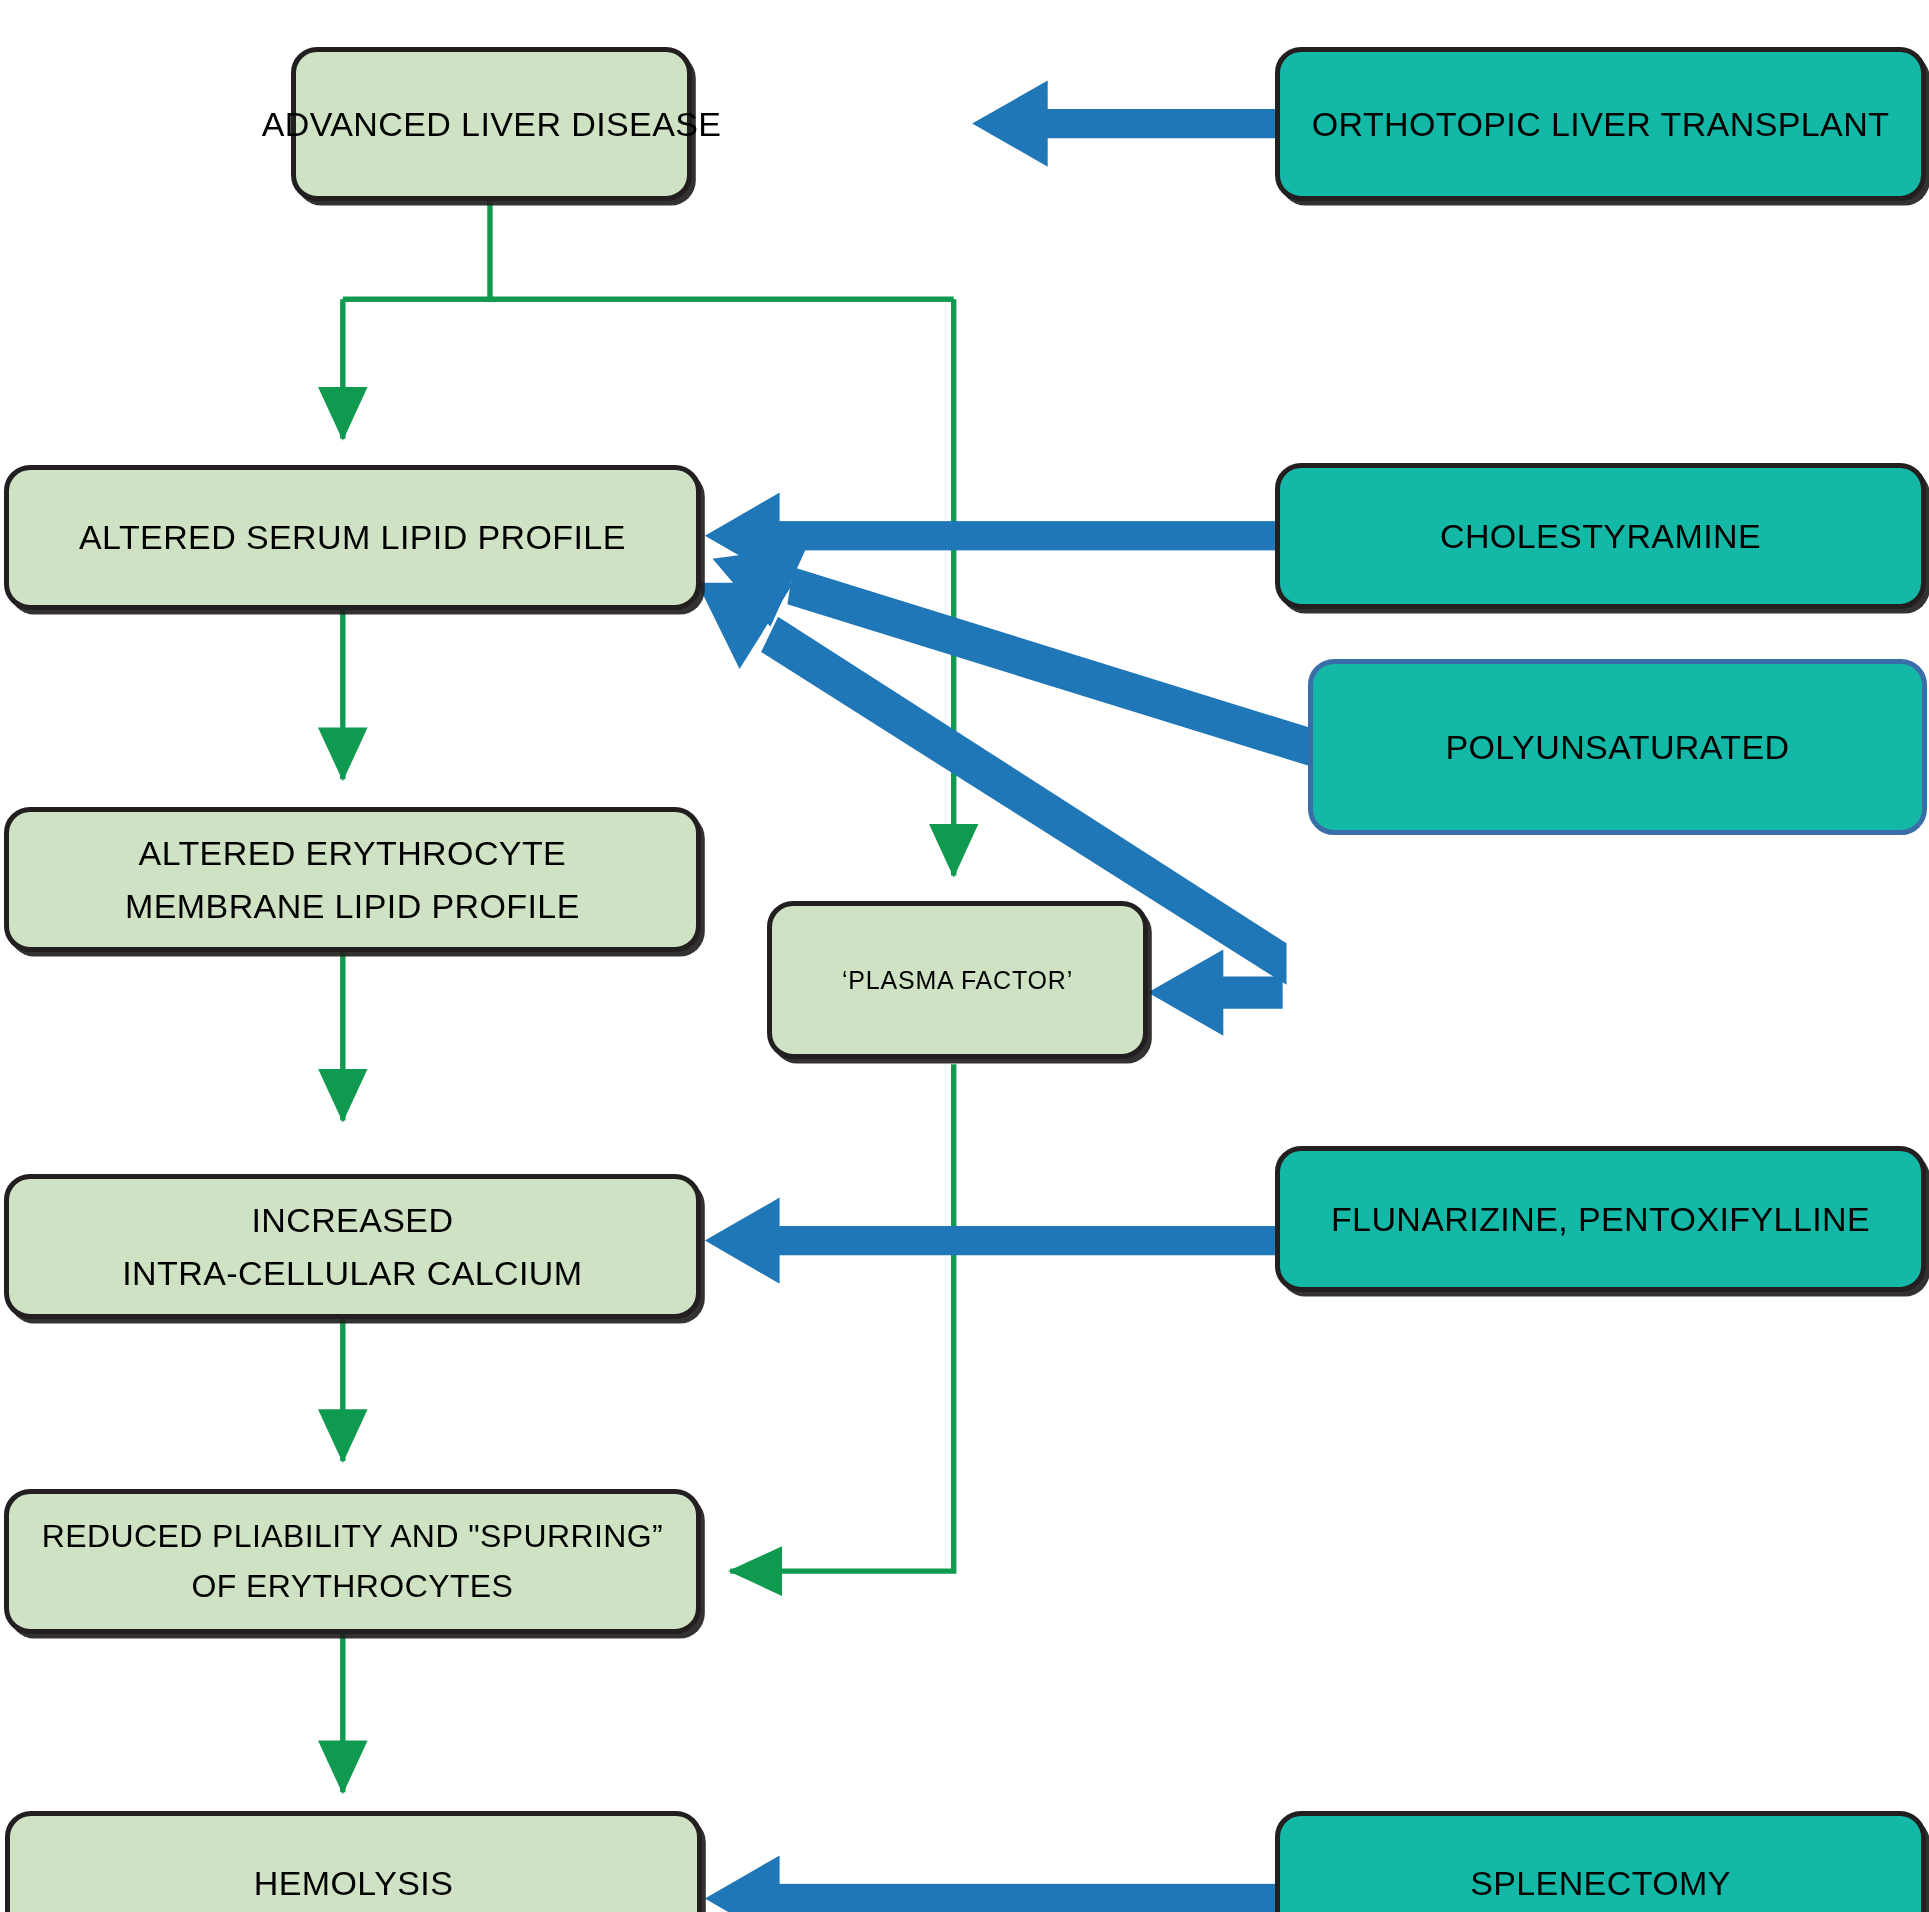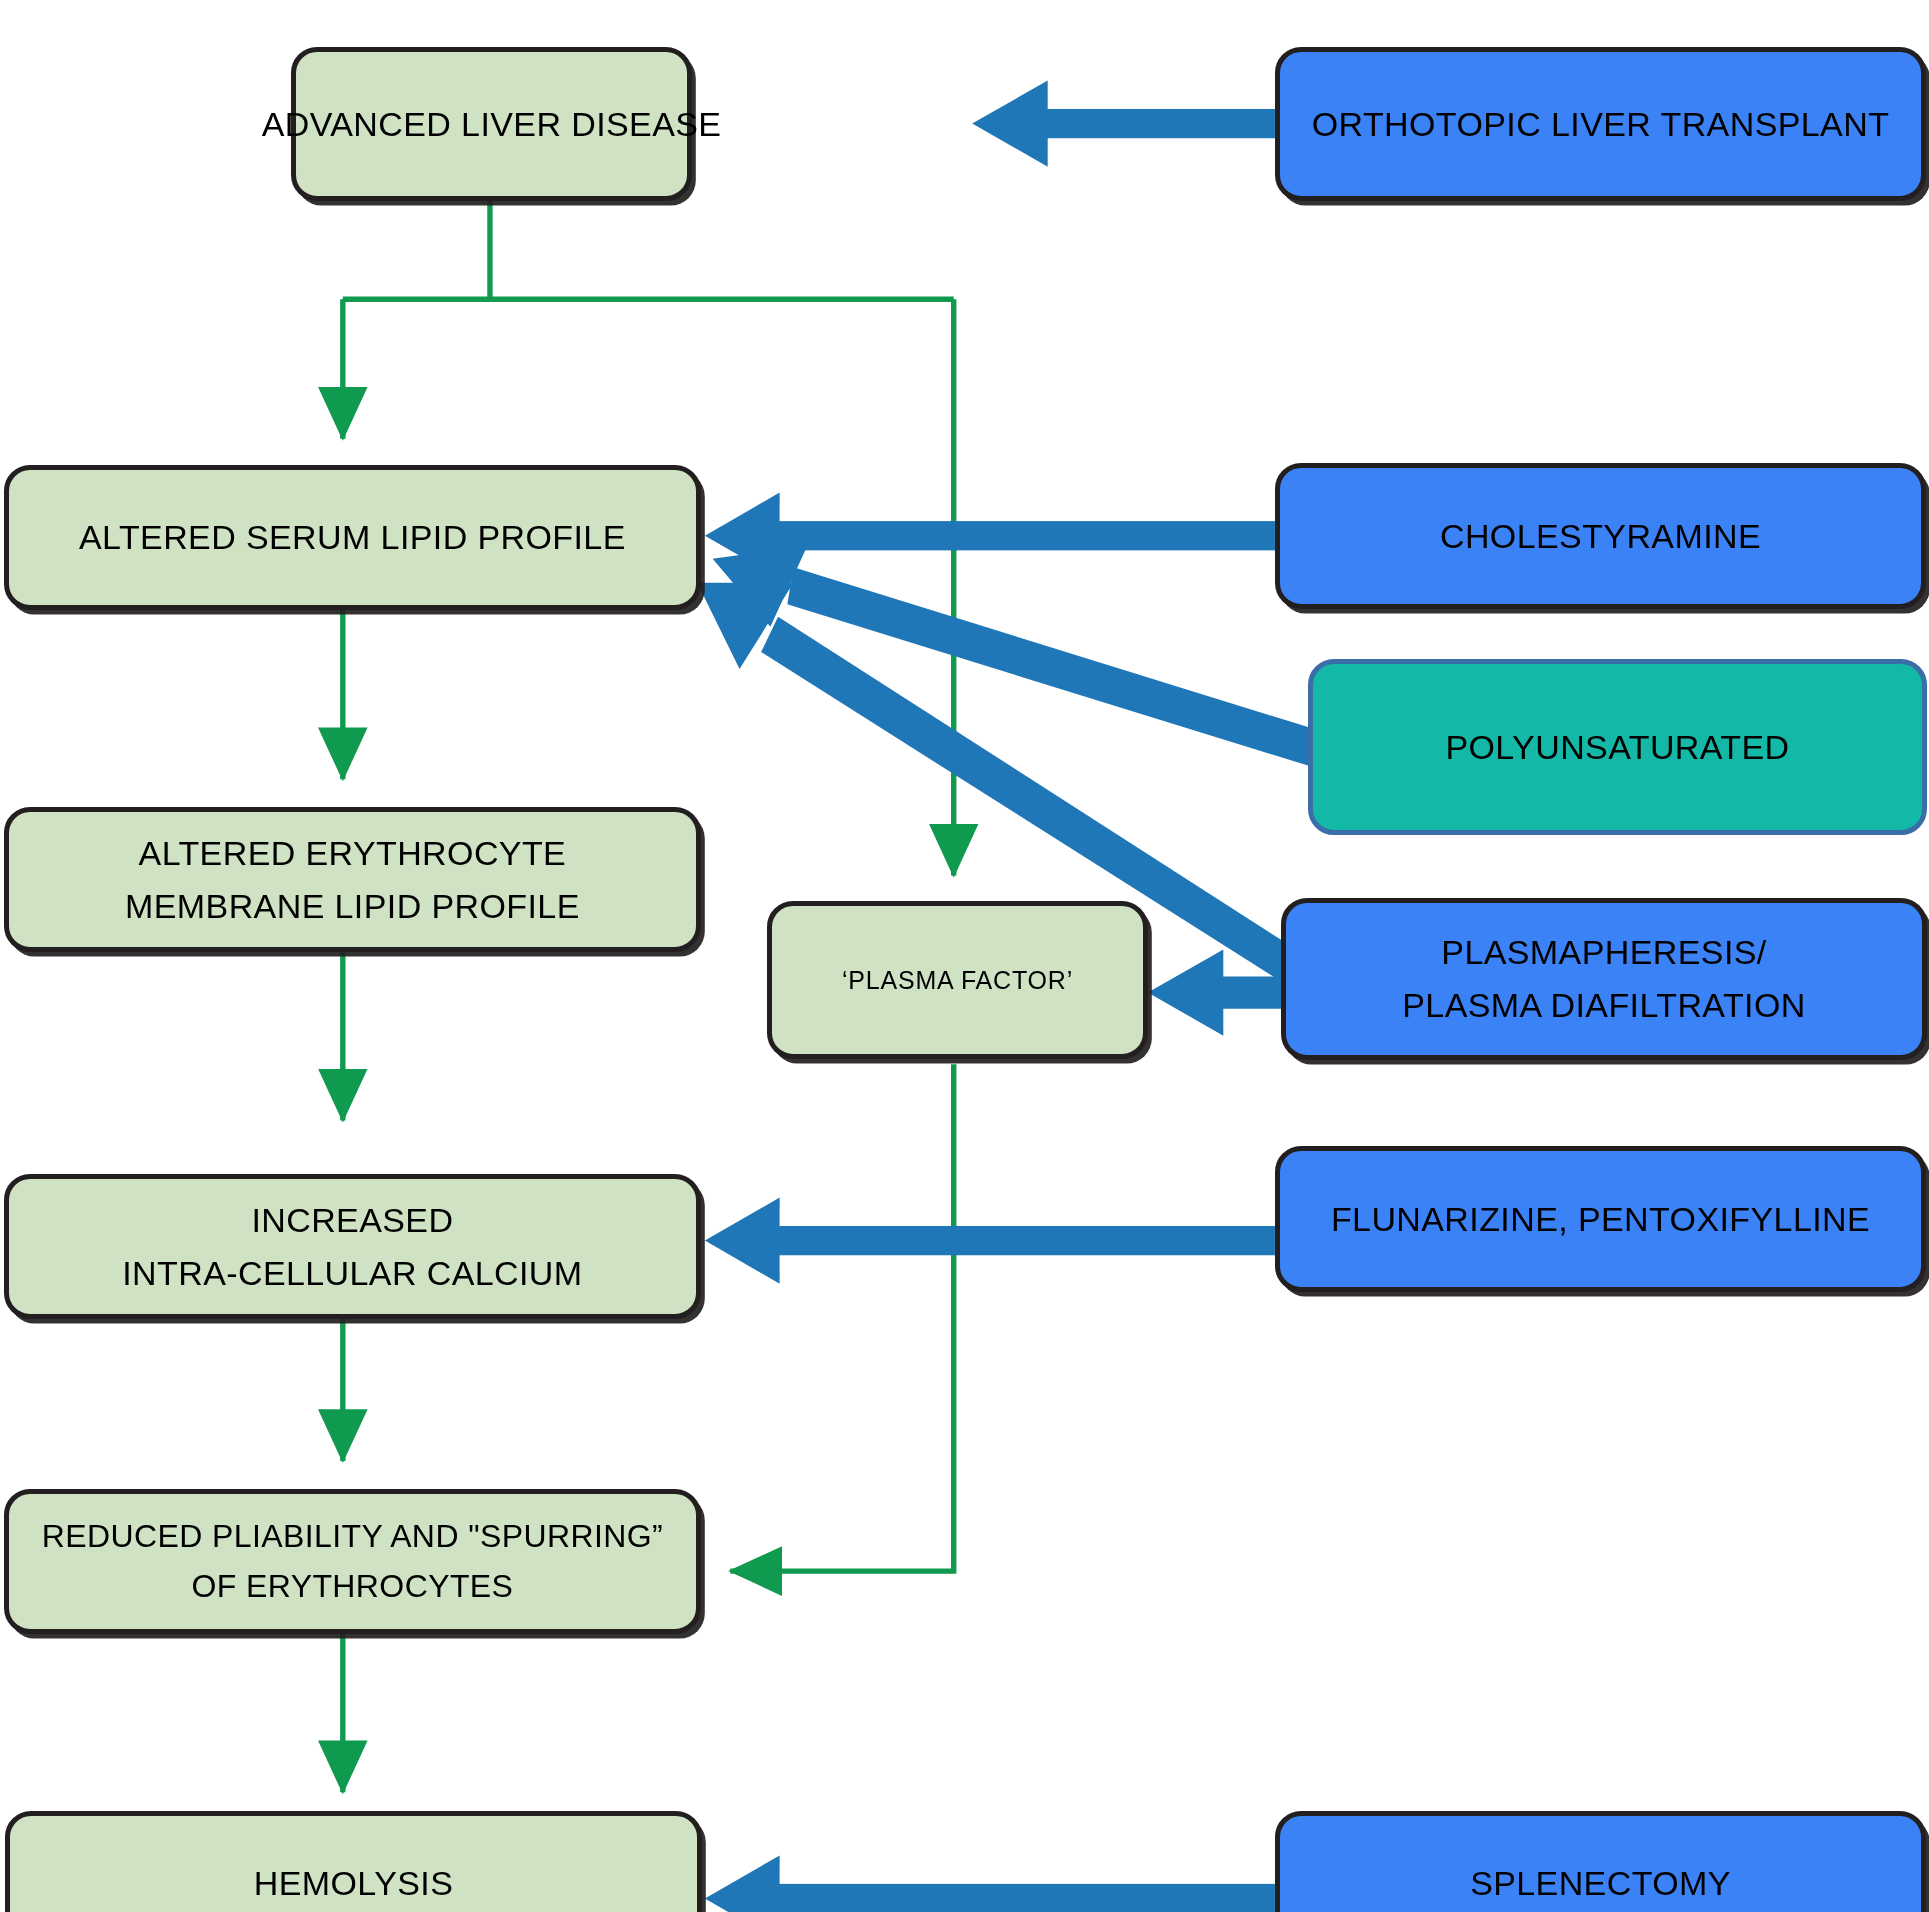--- a/index.html
+++ b/index.html
@@ -38,21 +38,21 @@
     color: #000000;
     line-height: 1.55;
     padding: 4.6px 14px;
   }
   .node-green {
     background: #cfe3c4;
     border: 5.4px solid #231f20;
     box-shadow: 4.6px 5.4px 0 -0.8px rgba(35,31,32,0.92);
   }
   .node-blue {
-    background: #3b82f6;
+    background: #14b8a6;
     border: 5.4px solid #231f20;
     box-shadow: 4.6px 5.4px 0 -0.8px rgba(35,31,32,0.92);
     text-align: center;
   }
   .node-blue-softborder {
     background: #14b8a6;
     border: 5.4px solid #3a6ea8;
     box-shadow: none;
     align-items: center;
   }
@@ -153,24 +153,20 @@
   </div>
 
   <div class="node-box node-blue-softborder" style="left:1308px; top:616px; width:619px; height:176px;">
     <span class="node-line spaced">POLYUNSATURATED</span>
   </div>
 
   <div class="node-box node-green node-plasma" style="left:767px; top:858px; width:381px; height:158px;">
     <span class="node-line">‘PLASMA FACTOR’</span>
   </div>
 
-  <div class="node-box node-blue" style="left:1281px; top:855px; width:646px; height:162px;">
-    <span class="node-line">PLASMAPHERESIS/</span>
-    <span class="node-line">PLASMA DIAFILTRATION</span>
-  </div>
 
   <div class="node-box node-green" style="left:3.9px; top:1131px; width:697px; height:145px;">
     <span class="node-line">INCREASED</span>
     <span class="node-line">INTRA-CELLULAR CALCIUM</span>
   </div>
 
   <div class="node-box node-blue" style="left:1275px; top:1103px; width:651px; height:146px;">
     <span class="node-line">FLUNARIZINE, PENTOXIFYLLINE</span>
   </div>
 

